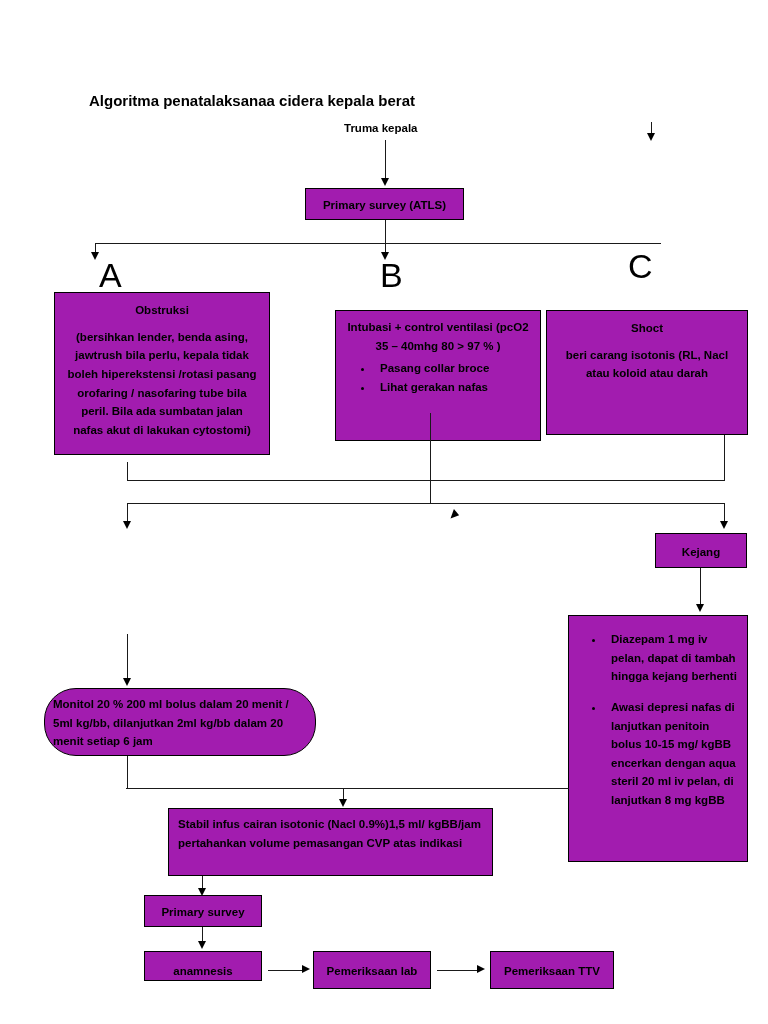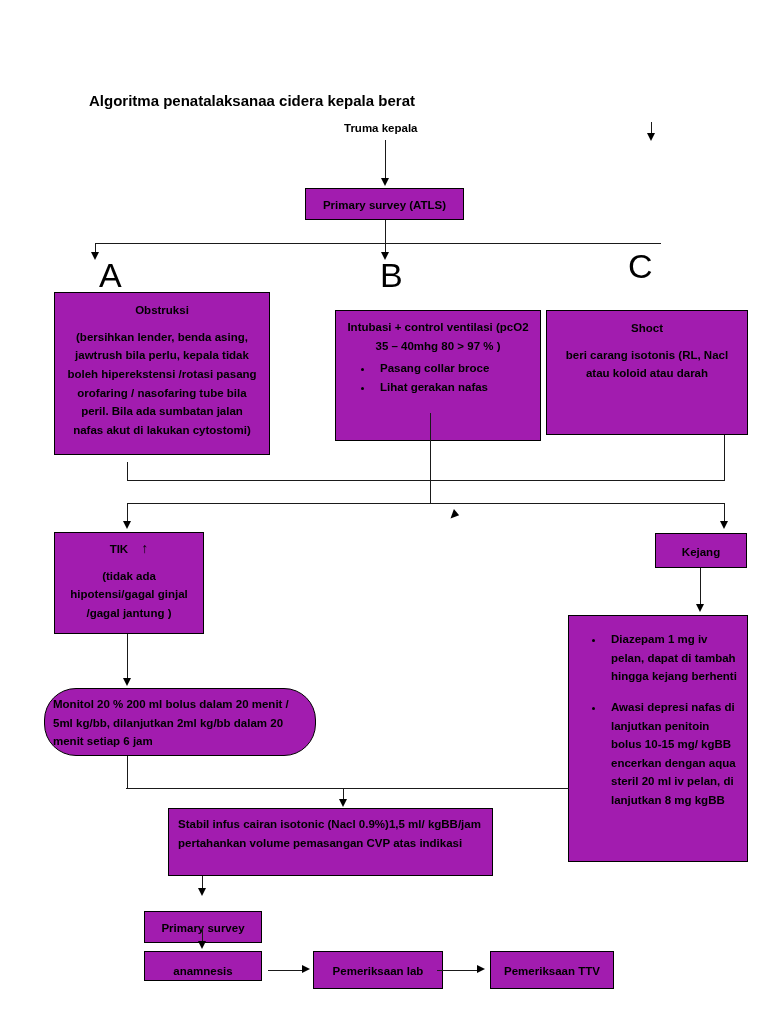--- a/index.html
+++ b/index.html
@@ -175,30 +175,20 @@
   <div class="hline" style="left:127px; top:503px; width:598px;"></div>
 
   <div class="vline" style="left:127px; top:503px; height:22px;"></div>
   <div class="arrow-down" style="left:123px; top:521px;"></div>
 
   <div class="vline" style="left:724px; top:503px; height:22px;"></div>
   <div class="arrow-down" style="left:720px; top:521px;"></div>
 
   <div class="cursor" style="left:452px; top:510px;"></div>
 
-  <div class="box" style="left:54px; top:532px; width:150px; height:102px;">
-    <div class="inner ctr" style="padding:7px 8px;">
-      <div>
-        <span>TIK</span>
-        <span class="arrow-up-glyph" style="margin-left:10px;">↑</span>
-      </div>
-      <span class="blank-line"></span>
-      <div>(tidak ada hipotensi/gagal ginjal /gagal jantung )</div>
-    </div>
-  </div>
 
   <div class="vline" style="left:127px; top:634px; height:48px;"></div>
   <div class="arrow-down" style="left:123px; top:678px;"></div>
 
   <div class="box" style="left:44px; top:688px; width:272px; height:68px;border-radius:32px;">
     <div class="inner lft" style="padding:6px 8px;">Monitol 20 % 200 ml bolus dalam 20 menit / 5ml kg/bb, dilanjutkan 2ml kg/bb dalam 20 menit setiap 6 jam</div>
   </div>
 
   <div class="box" style="left:655px; top:533px; width:92px; height:35px;">
     <div class="inner ctr" style="padding-top:9px;">Kejang</div>
@@ -221,35 +211,35 @@
   <div class="vline" style="left:343px; top:788px; height:15px;"></div>
   <div class="arrow-down" style="left:339px; top:799px;"></div>
 
   <div class="box" style="left:168px; top:808px; width:325px; height:68px;">
     <div class="inner lft" style="padding:6px 9px;">Stabil infus cairan isotonic (Nacl 0.9%)1,5 ml/ kgBB/jam pertahankan volume pemasangan CVP atas indikasi</div>
   </div>
 
   <div class="vline" style="left:202px; top:876px; height:16px;"></div>
   <div class="arrow-down" style="left:198px; top:888px;"></div>
 
-  <div class="box" style="left:144px; top:895px; width:118px; height:32px;margin-top:16px;">
+  <div class="box" style="left:144px; top:895px; width:118px; height:32px;">
     <div class="inner ctr" style="padding-top:7px;">Primary survey</div>
   </div>
 
   <div class="vline" style="left:202px; top:927px; height:18px;"></div>
   <div class="arrow-down" style="left:198px; top:941px;"></div>
 
   <div class="box" style="left:144px; top:951px; width:118px; height:30px;">
     <div class="inner ctr" style="padding-top:10px;">anamnesis</div>
   </div>
 
   <div class="hline" style="left:268px; top:970px; width:36px;"></div>
   <div class="arrow-right" style="left:302px; top:965px;"></div>
 
-  <div class="box" style="left:313px; top:951px; width:130px; height:38px;">
+  <div class="box" style="left:313px; top:951px; width:118px; height:38px;">
     <div class="inner ctr" style="padding-top:10px;">Pemeriksaan lab</div>
   </div>
 
   <div class="hline" style="left:437px; top:970px; width:42px;"></div>
   <div class="arrow-right" style="left:477px; top:965px;"></div>
 
   <div class="box" style="left:490px; top:951px; width:124px; height:38px;">
     <div class="inner ctr" style="padding-top:10px;">Pemeriksaan TTV</div>
   </div>
 

